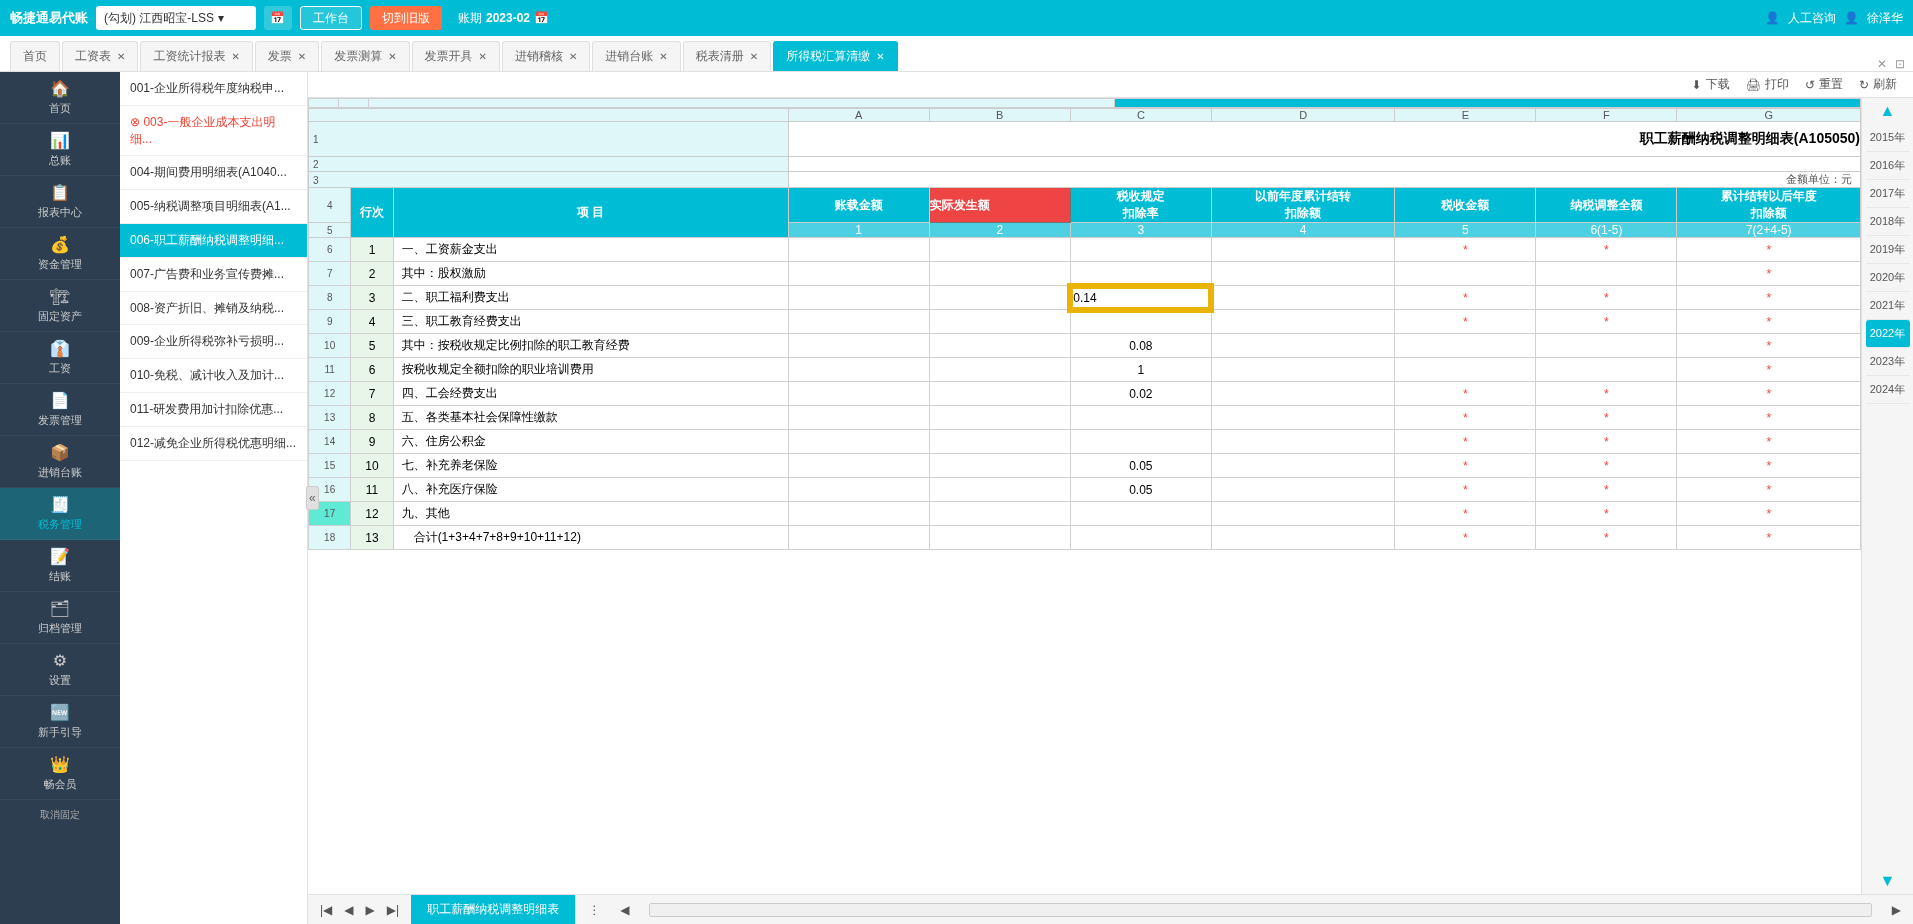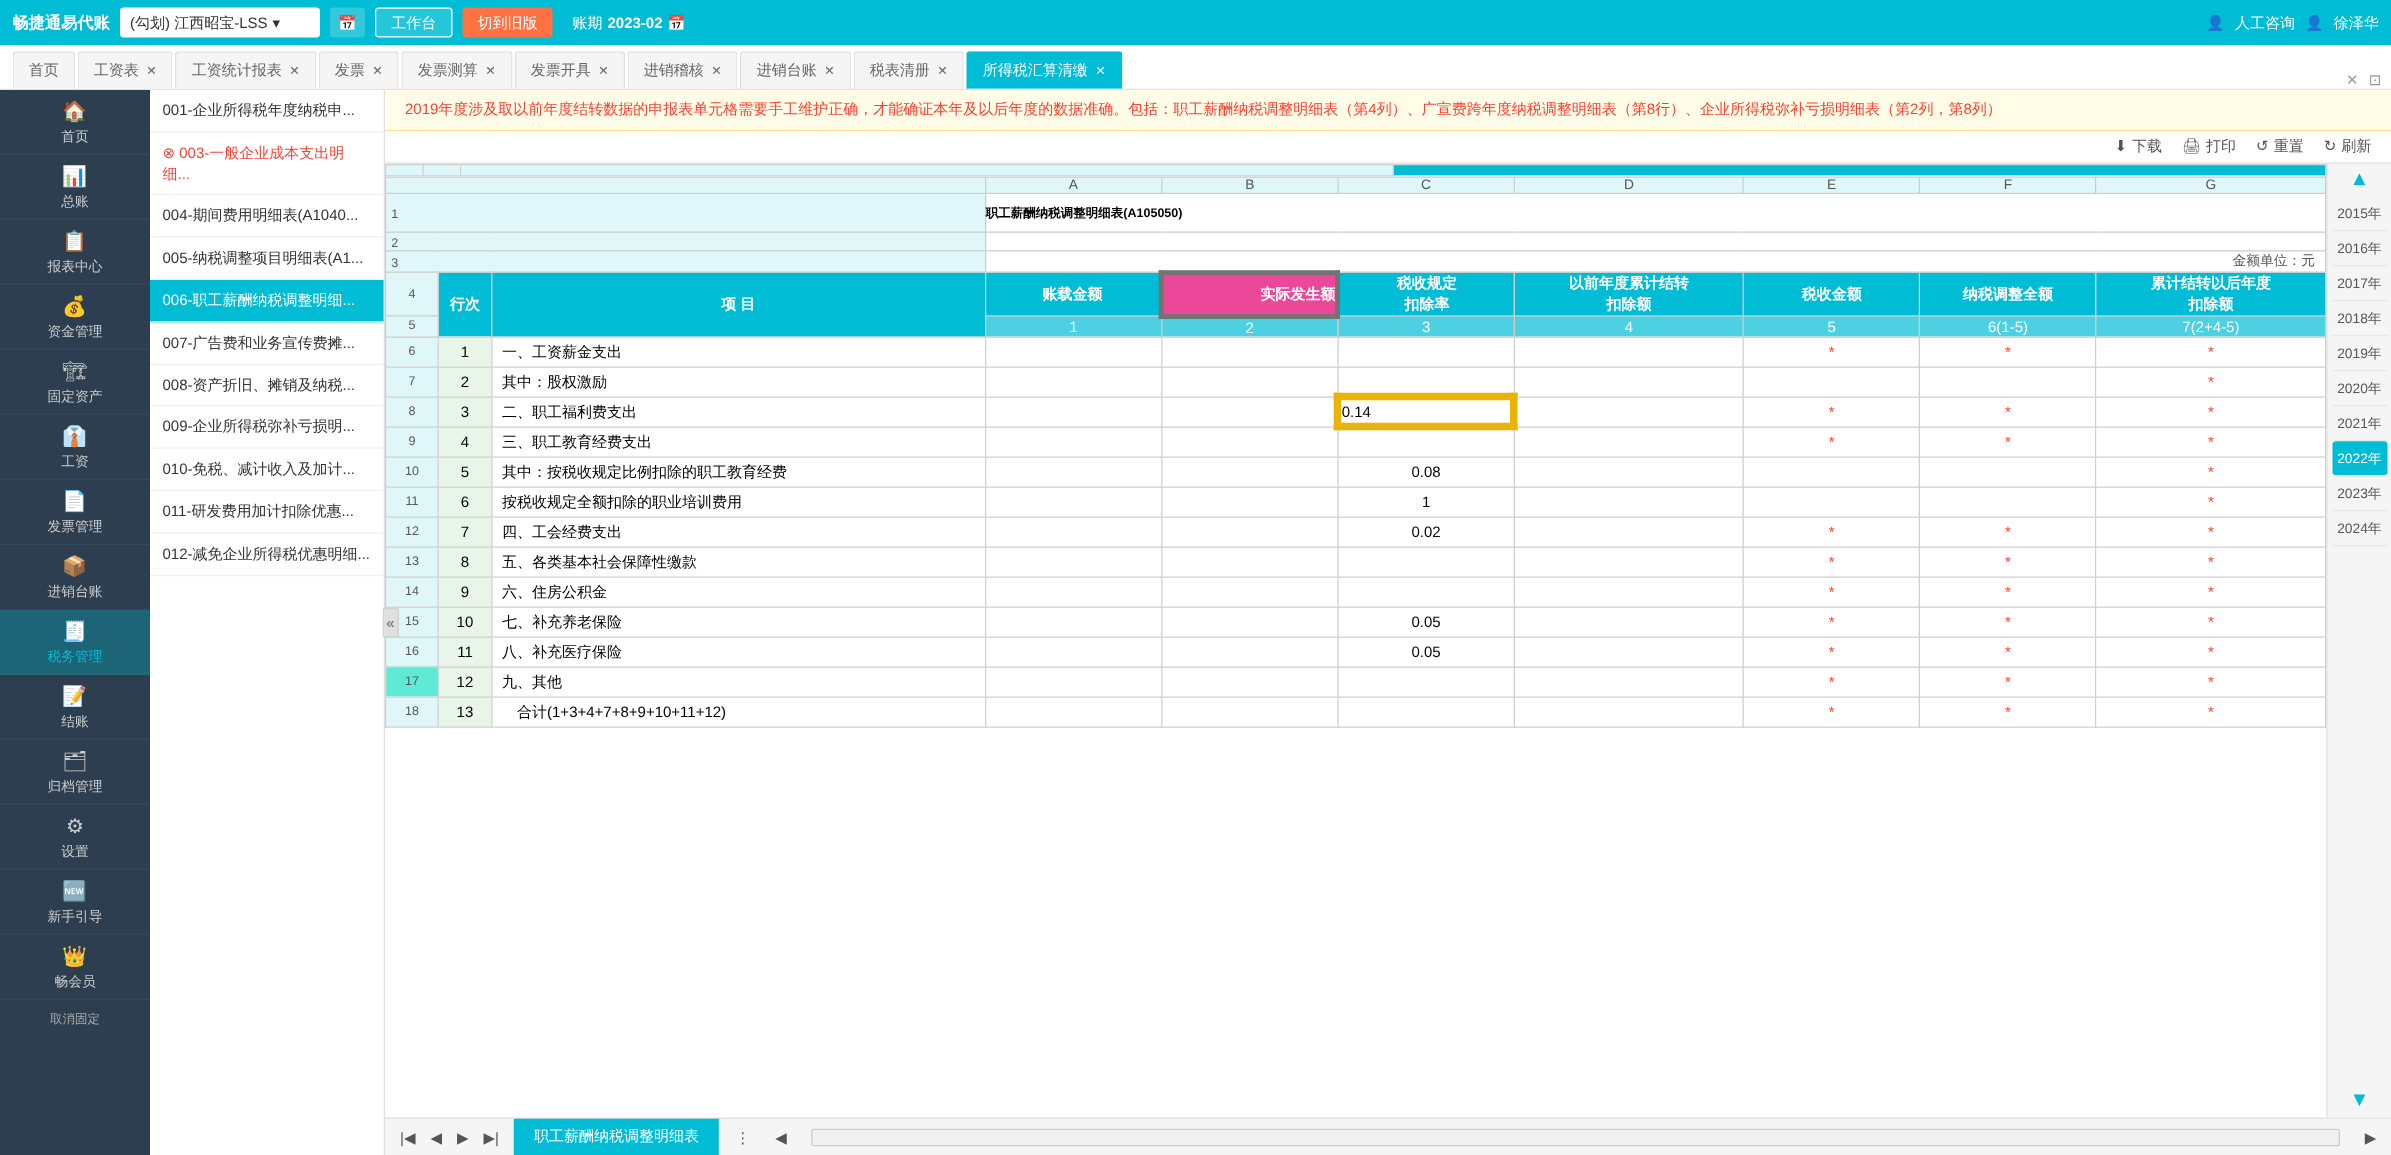--- a/index.html
+++ b/index.html
@@ -289,23 +289,20 @@
         <div class="left-panel-item">009-企业所得税弥补亏损明...</div>
         <div class="left-panel-item">010-免税、减计收入及加计...</div>
         <div class="left-panel-item">011-研发费用加计扣除优惠...</div>
         <div class="left-panel-item">012-减免企业所得税优惠明细...</div>
       </div>
 
       <div class="collapse-btn">«</div>
 
       <div class="right-panel">
 
-        <div class="warning-bar">
-          <span class="red">2019年度涉及取以前年度结转数据的申报表单元格需要手工维护正确，才能确证本年及以后年度的数据准确。包括：职工薪酬纳税调整明细表（第4列）、广宣费跨年度纳税调整明细表（第8行）、企业所得税弥补亏损明细表（第2列，第8列）</span>
-        </div>
 
         <div class="toolbar">
           <div class="toolbar-btn">
             <span>⬇</span>
             <span>下载</span>
           </div>
           <div class="toolbar-btn">
             <span>🖨</span>
             <span>打印</span>
           </div>
@@ -360,21 +357,21 @@
                     <td style="border:1px solid #ccc;background:#e0f7fa;text-align:center;font-size:11px;color:#555;">D</td>
                     <td style="border:1px solid #ccc;background:#e0f7fa;text-align:center;font-size:11px;color:#555;">E</td>
                     <td style="border:1px solid #ccc;background:#e0f7fa;text-align:center;font-size:11px;color:#555;">F</td>
                     <td style="border:1px solid #ccc;background:#e0f7fa;text-align:center;font-size:11px;color:#555;">G</td>
                   </tr>
 
                   <tr>
                     <td colspan="3" style="border:1px solid #ccc;background:#e0f7fa;">
                       <span style="font-size:10px;color:#555;padding-left:4px;">1</span>
                     </td>
-                    <td colspan="7" style="border:1px solid #ccc;background:white;text-align:left;font-size:10px;font-weight:bold;padding:8px 0;">职工薪酬纳税调整明细表(A105050)</td>
+                    <td colspan="7" style="border:1px solid #ccc;background:white;text-align:right;font-size:14px;font-weight:bold;padding:8px 0;">职工薪酬纳税调整明细表(A105050)</td>
                   </tr>
 
                   <tr>
                     <td colspan="3" style="border:1px solid #ccc;background:#e0f7fa;">
                       <span style="font-size:10px;color:#555;padding-left:4px;">2</span>
                     </td>
                     <td colspan="7" style="border:1px solid #ccc;background:white;"></td>
                   </tr>
 
                   <tr>
@@ -382,21 +379,21 @@
                       <span style="font-size:10px;color:#555;padding-left:4px;">3</span>
                     </td>
                     <td colspan="7" style="border:1px solid #ccc;background:white;text-align:right;padding-right:8px;font-size:11px;color:#555;">金额单位：元</td>
                   </tr>
 
                   <tr>
                     <td style="border:1px solid #ccc;background:#e0f7fa;text-align:center;font-size:10px;color:#555;">4</td>
                     <td style="border:1px solid #ccc;background:#00bcd4;color:white;text-align:center;font-weight:bold;" rowspan="2">行次</td>
                     <td style="border:1px solid #ccc;background:#00bcd4;color:white;text-align:center;font-weight:bold;" rowspan="2">项 目</td>
                     <td style="border:1px solid #ccc;background:#00bcd4;color:white;text-align:center;font-weight:bold;">账载金额</td>
-                    <td style="border:4px solid #737373;background:#ec4899;color:white;text-align:right;font-weight:bold;">实际发生额</td>
+                    <td style="border:1px solid #737373;background:#ef4444;color:white;text-align:left;font-weight:bold;">实际发生额</td>
                     <td style="border:1px solid #ccc;background:#00bcd4;color:white;text-align:center;font-weight:bold;">税收规定<br>扣除率</td>
                     <td style="border:1px solid #ccc;background:#00bcd4;color:white;text-align:center;font-weight:bold;">以前年度累计结转<br>扣除额</td>
                     <td style="border:1px solid #ccc;background:#00bcd4;color:white;text-align:center;font-weight:bold;">税收金额</td>
                     <td style="border:1px solid #ccc;background:#00bcd4;color:white;text-align:center;font-weight:bold;">纳税调整全额</td>
                     <td style="border:1px solid #ccc;background:#00bcd4;color:white;text-align:center;font-weight:bold;">累计结转以后年度<br>扣除额</td>
                   </tr>
 
                   <tr>
                     <td style="border:1px solid #ccc;background:#e0f7fa;text-align:center;font-size:10px;color:#555;">5</td>
                     <td style="border:1px solid #ccc;background:#4dd0e1;color:white;text-align:center;">1</td>

